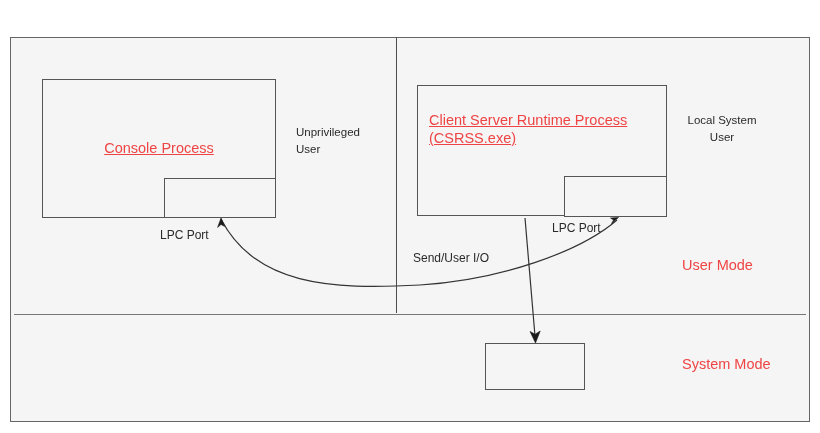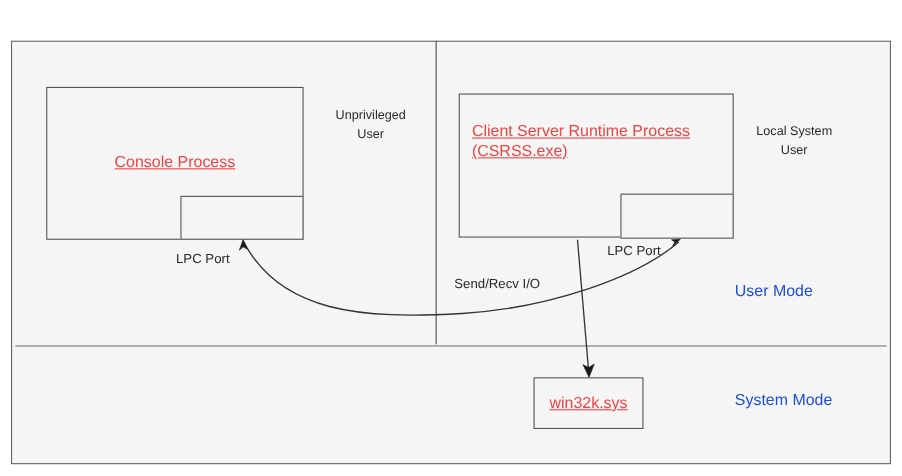--- a/index.html
+++ b/index.html
@@ -104,43 +104,44 @@
   }
   
   .annotation {
     position: absolute;
     color: #2a2a2a;
     font-size: 11.5px;
     line-height: 1.45;
     white-space: pre-line;
   }
   #label-unprivileged-user {
-    left: 296px; top: 97px; width: 82px;
-    text-align: center;
+    left: 296px; top: 124px; width: 82px;
+    text-align: left;
   }
   #label-local-system-user {
     left: 667px; top: 112px; width: 110px;
     text-align: center;
   }
   #label-lpc-port-left {
     left: 160px; top: 227px;
     font-size: 12px;
   }
   #label-lpc-port-right {
     left: 552px; top: 220px;
     font-size: 12px;
   }
   #label-send-recv {
     left: 413px; top: 250px;
     font-size: 12px;
   }
   .mode-label {
     position: absolute;
-    color: #1d4ed8;
-    font-size: 14.5px;
+    color: #ef4444;
+    font-size: 14.5px;
+    margin-left: 14px;
   }
   #label-user-mode {
     left: 668px; top: 257px; width: 120px;
     text-align: left;
   }
   #label-kernel-mode {
     left: 668px; top: 356px; width: 120px;
     text-align: left;
   }
   #arrow-layer {
@@ -169,29 +170,28 @@
   <div class="box-label" id="label-kernel32">kernel32.dll</div>
 
   <div class="box" id="box-csrss"></div>
   <div class="box-label" id="label-csrss">Client Server Runtime Process
 (CSRSS.exe)</div>
 
   <div class="box" id="box-winsrv"></div>
   <div class="box-label" id="label-winsrv">winsrv.dll</div>
 
   <div class="box" id="box-win32k"></div>
-  <div class="box-label" id="label-win32k">win32k.sys</div>
 
   <div class="annotation" id="label-unprivileged-user">Unprivileged
 User</div>
   <div class="annotation" id="label-local-system-user">Local System
 User</div>
   <div class="annotation" id="label-lpc-port-left">LPC Port</div>
   <div class="annotation" id="label-lpc-port-right">LPC Port</div>
-  <div class="annotation" id="label-send-recv">Send/Recv I/O</div>
+  <div class="annotation" id="label-send-recv">Send/User I/O</div>
 
   <div class="mode-label" id="label-user-mode">User Mode</div>
   <div class="mode-label" id="label-kernel-mode">System Mode</div>
 
   <svg id="arrow-layer" viewBox="0 0 820 433">
     <g>
       <path d="M 221 219 C 255 285, 330 290, 420 285 C 500 280, 580 252, 617 220" fill="none" stroke="#333333" stroke-width="1.2"></path>
       <path d="M 221 218 L 224.6 226.4 L 221 224.4 L 217.6 227.4 Z" fill="#1a1a1a" stroke="#1a1a1a" stroke-width="0.6"></path>
       <path d="M 618.5 217.5 L 611.5 223.6 L 613.6 220.0 L 610.5 218.0 Z" fill="#1a1a1a" stroke="#1a1a1a" stroke-width="0.6"></path>
     </g>

